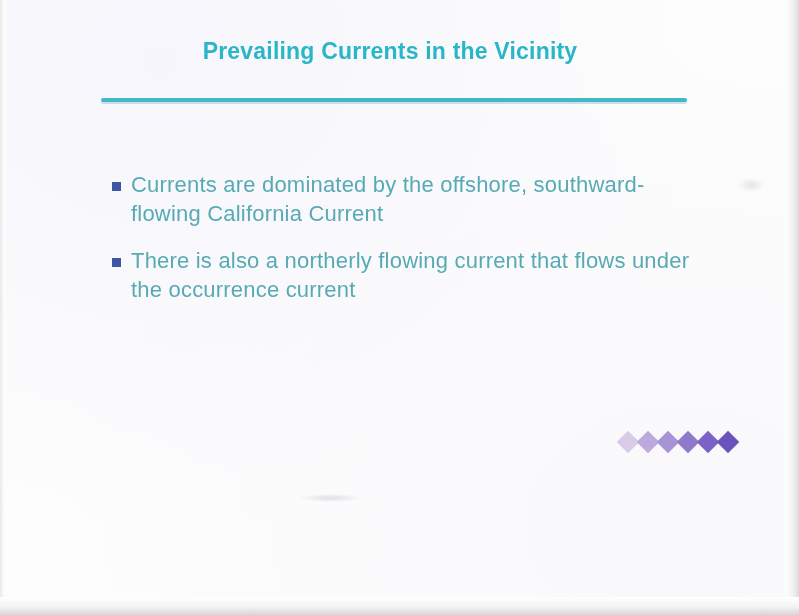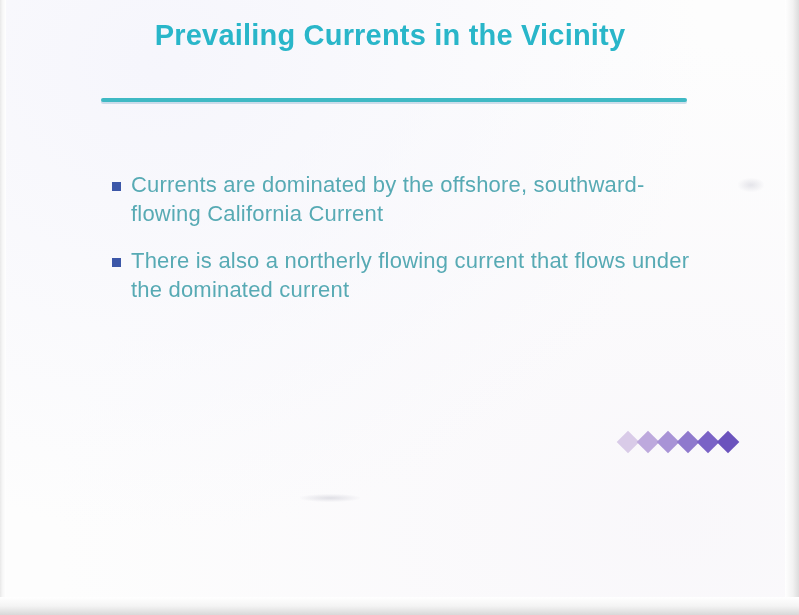--- a/index.html
+++ b/index.html
@@ -67,26 +67,27 @@
   }
 
   .title-block {
     position: absolute;
     left: 60px;
     top: 16px;
     width: 660px;
     text-align: center;
   }
   .title-line {
-    font-size: 29px;
+    font-size: 23px;
     font-weight: bold;
     color: #29b6c9;
     line-height: 1.32;
     letter-spacing: 0.2px;
     white-space: nowrap;
+    margin-top: 20px;
   }
 
   .title-rule {
     position: absolute;
     left: 101px;
     top: 98px;
     width: 586px;
     height: 4px;
     background: #3fb9c4;
     border-radius: 2px;
@@ -175,21 +176,21 @@
 
     <div class="bullets">
 
       <div class="bullet-row">
         <span class="bullet-marker"></span>
         <span class="bullet-text">Currents are dominated by the offshore, southward-flowing California Current</span>
       </div>
 
       <div class="bullet-row">
         <span class="bullet-marker"></span>
-        <span class="bullet-text">There is also a northerly flowing current that flows under the dominated current</span>
+        <span class="bullet-text">There is also a northerly flowing current that flows under the occurrence current</span>
       </div>
 
 
     </div>
 
     <div class="diamonds">
       <span class="diamond d0"></span>
       <span class="diamond d1"></span>
       <span class="diamond d2"></span>
       <span class="diamond d3"></span>

